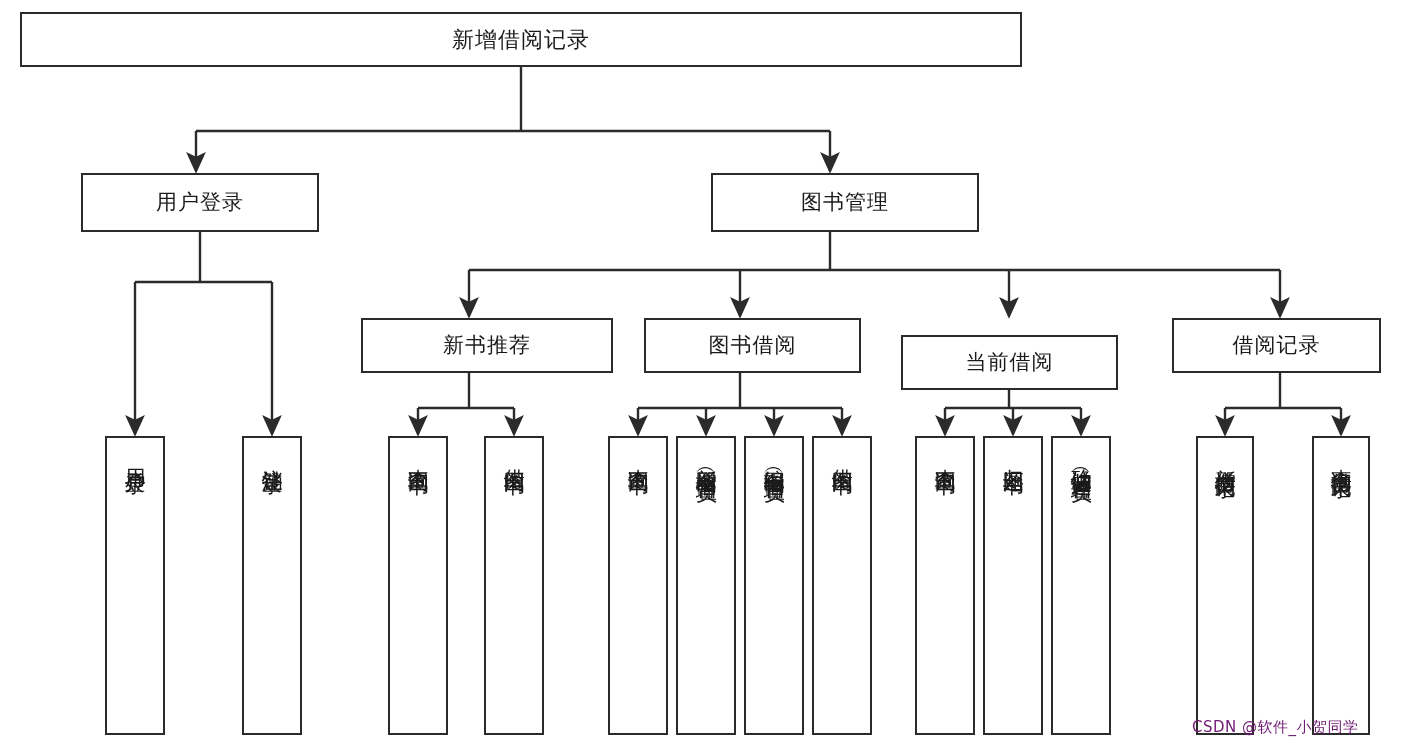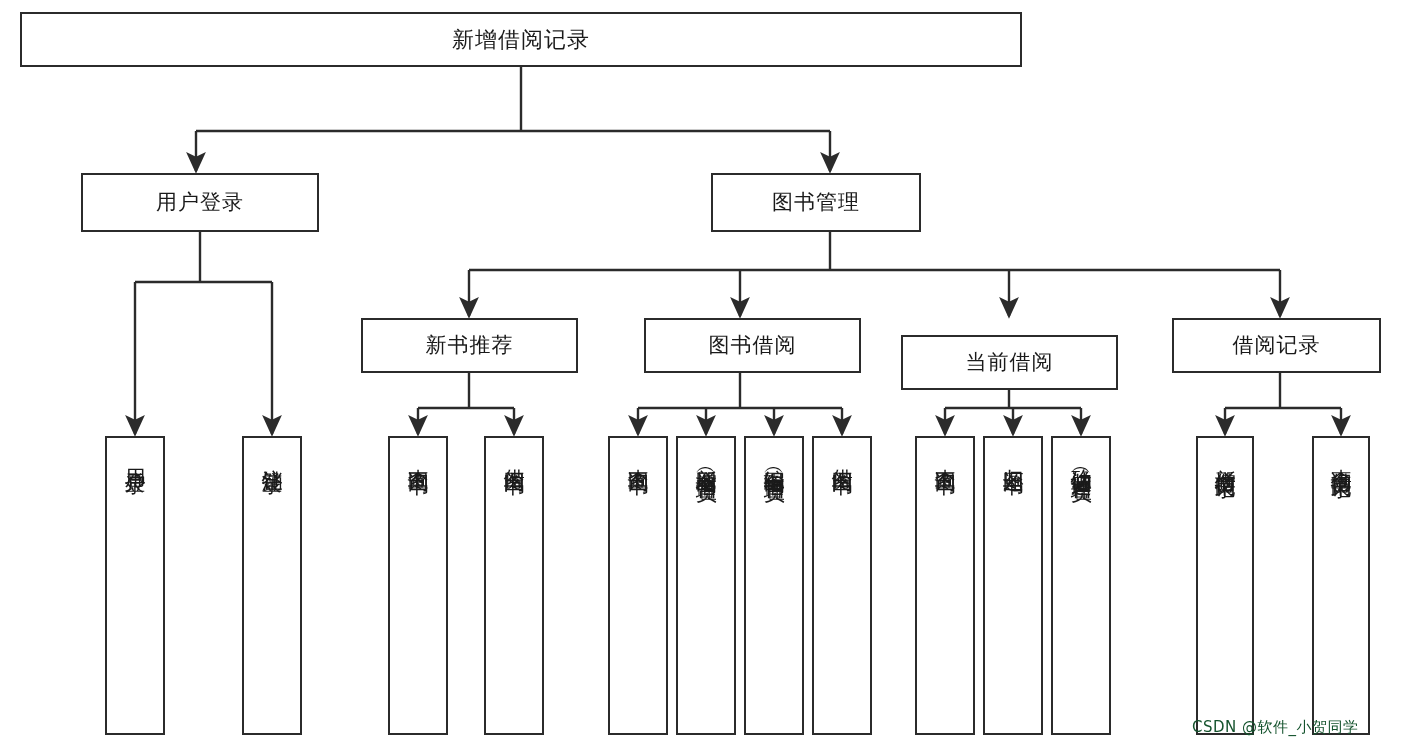--- a/index.html
+++ b/index.html
@@ -55,21 +55,21 @@
     letter-spacing: 2px;
     white-space: nowrap;
     text-align: left;
   }
   .node-root .node-label {
     font-size: 22px;
   }
   .watermark {
     position: absolute;
     font-size: 15px;
-    color: #14532d;
+    color: #701a75;
     letter-spacing: 0.5px;
     white-space: nowrap;
     font-family: "DejaVu Sans", "Liberation Sans", sans-serif;
   }
 </style>
 </head>
 <body>
 
 <div id="diagram-root">
 
@@ -124,25 +124,25 @@
     </g>
   </svg>
 
   <div class="node node-h node-root" style="left:20px; top:12px; width:1002px; height:55px;">
     <span class="node-label">新增借阅记录</span>
   </div>
 
   <div class="node node-h" style="left:81px; top:173px; width:238px; height:59px;">
     <span class="node-label">用户登录</span>
   </div>
-  <div class="node node-h" style="left:711px; top:173px; width:210px; height:59px;">
+  <div class="node node-h" style="left:711px; top:173px; width:268px; height:59px;">
     <span class="node-label">图书管理</span>
   </div>
 
-  <div class="node node-h" style="left:361px; top:318px; width:217px; height:55px;">
+  <div class="node node-h" style="left:361px; top:318px; width:252px; height:55px;">
     <span class="node-label">新书推荐</span>
   </div>
   <div class="node node-h" style="left:632px; top:318px; width:217px; height:55px;margin-left:12px;">
     <span class="node-label">图书借阅</span>
   </div>
   <div class="node node-h" style="left:901px; top:335px; width:217px; height:55px;">
     <span class="node-label">当前借阅</span>
   </div>
   <div class="node node-h" style="left:1172px; top:318px; width:209px; height:55px;">
     <span class="node-label">借阅记录</span>

